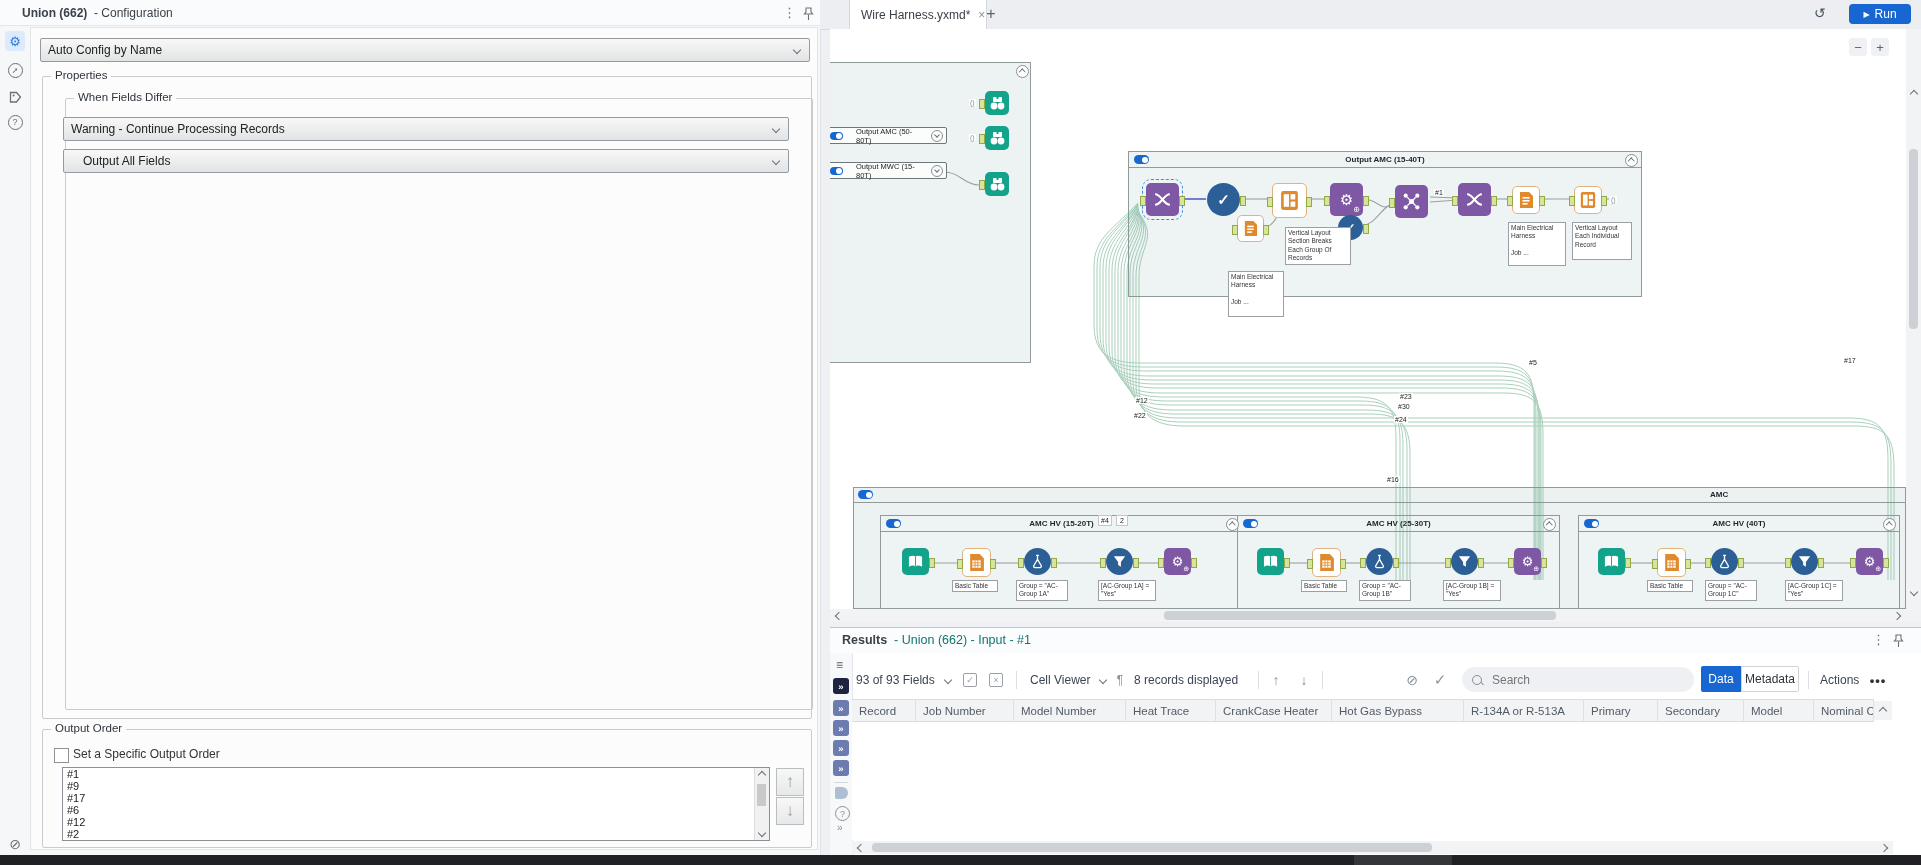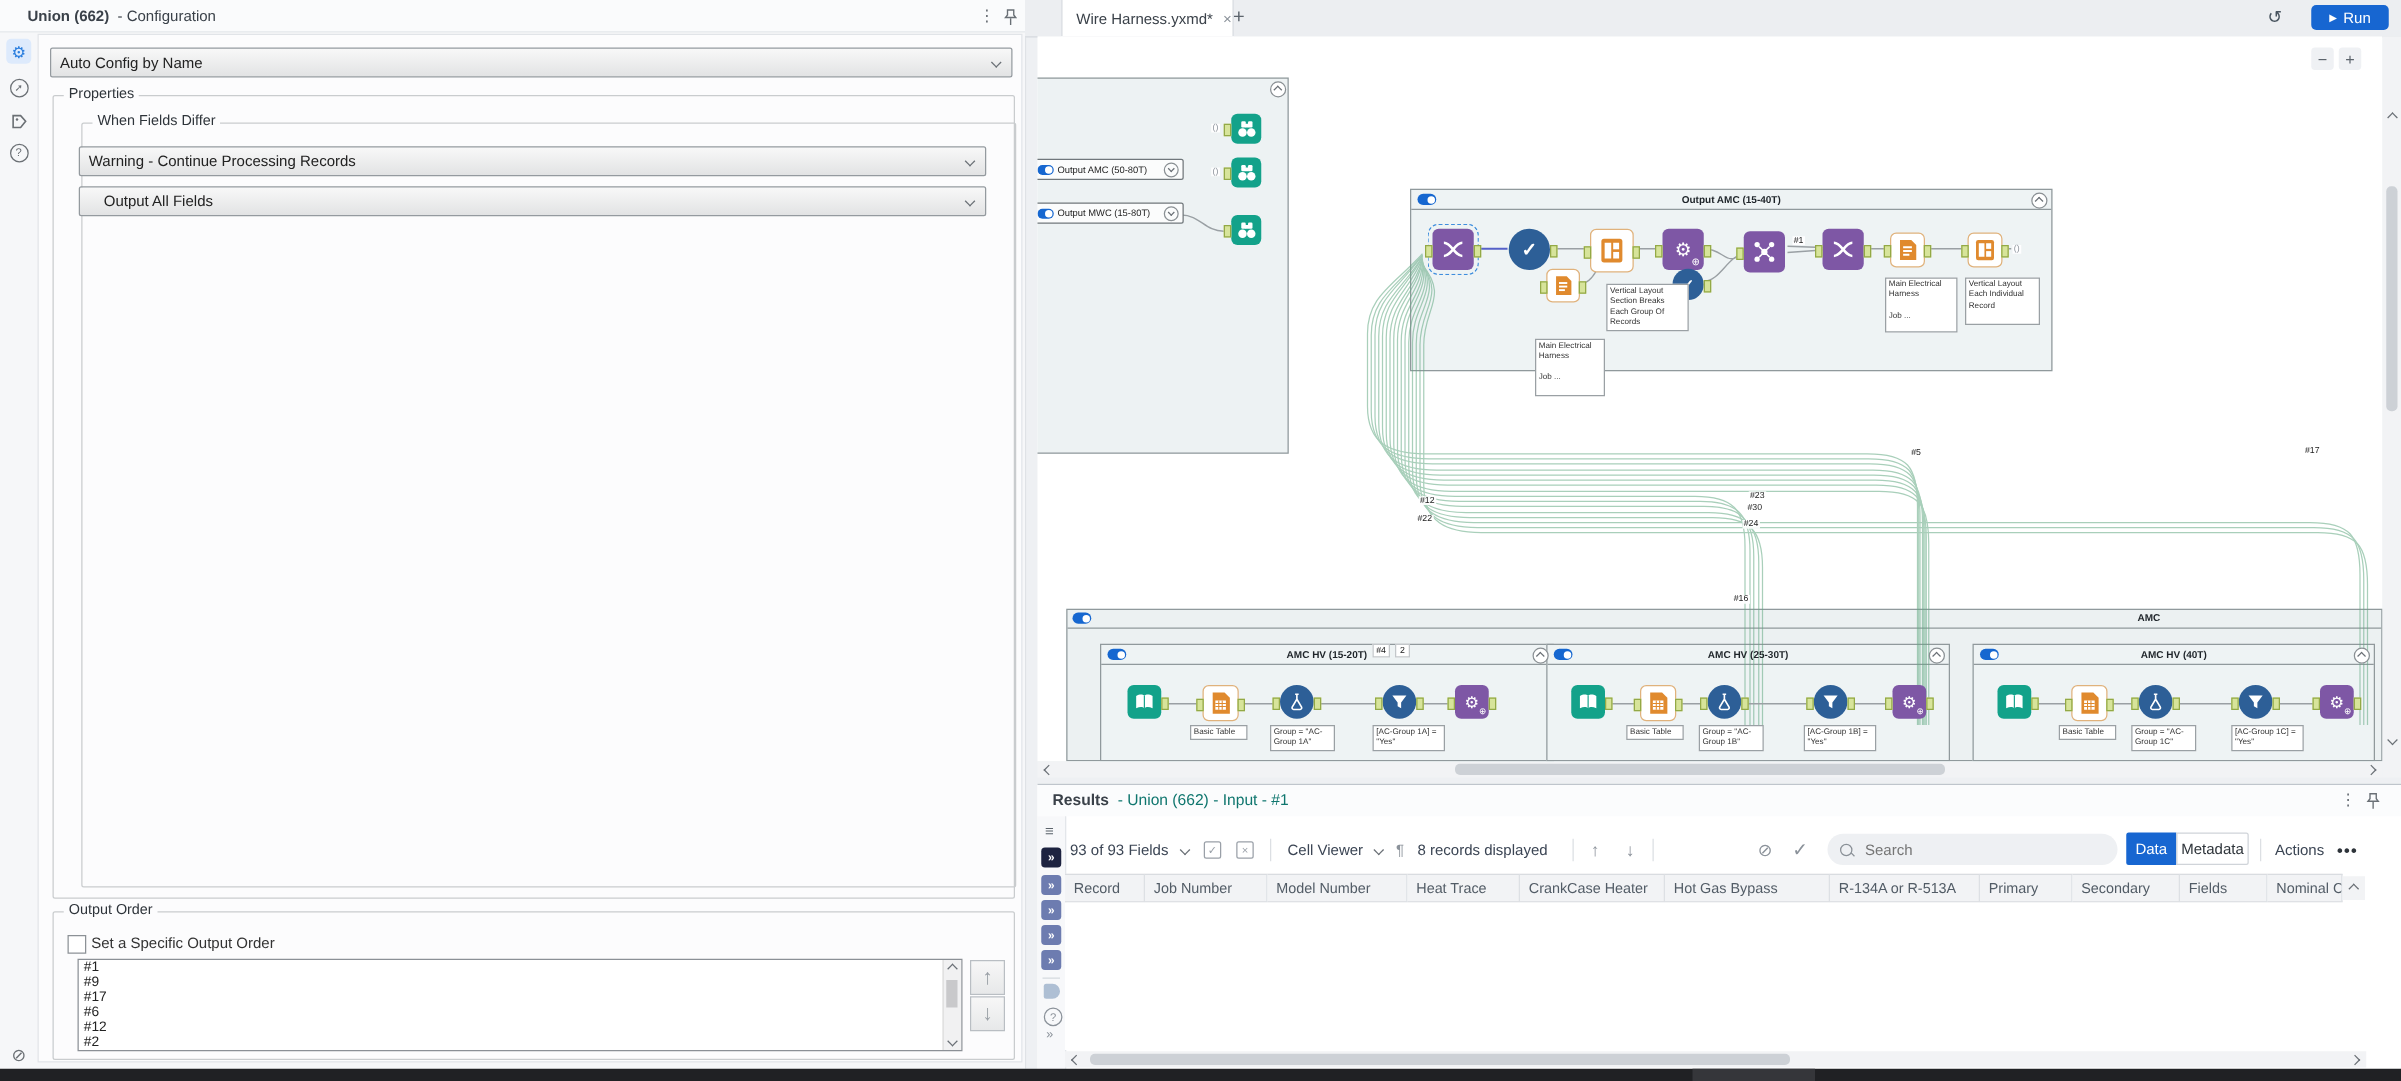--- a/index.html
+++ b/index.html
@@ -36,21 +36,21 @@
   
   #canvas{left:830px;top:29px;width:1076px;height:580px;background:#fff;overflow:hidden;}
   .cont{position:absolute;background:#edf2f3;border:1px solid #90999c;z-index:1;box-sizing:border-box;}
   .cont-title{position:absolute;font-size:8px;font-weight:bold;color:#1e2429;white-space:nowrap;z-index:2;}
   .tog{position:absolute;width:15px;height:9px;background:#1667d0;border-radius:5px;z-index:2;}
   .tog::after{content:"";position:absolute;right:1.5px;top:1.5px;width:6px;height:6px;background:#fff;border-radius:50%;}
   .colbtn{position:absolute;width:11px;height:11px;background:#fff;border:1px solid #8a9094;border-radius:50%;z-index:2;
           display:flex;align-items:center;justify-content:center;}
   .colbtn .chv{width:3.5px;height:3.5px;margin-top:2px;}
   .pill{position:absolute;height:17px;background:#fbfcfc;border:1px solid #70777b;border-radius:2px;display:flex;
-        align-items:center;font-size:7.5px;color:#222;z-index:3;box-sizing:border-box;padding:0 3px;gap:3px;justify-content:flex-end;}
+        align-items:center;font-size:7.5px;color:#222;z-index:3;box-sizing:border-box;padding:0 3px;gap:13px;justify-content:flex-end;}
   .pill .ptog{width:13px;height:8px;background:#1667d0;border-radius:4px;position:relative;flex:none;}
   .pill .ptog::after{content:"";position:absolute;right:1px;top:1px;width:6px;height:6px;background:#fff;border-radius:50%;}
   .pill .pcol{margin-left:auto;width:10px;height:10px;border:1px solid #8a9094;border-radius:50%;flex:none;display:flex;align-items:center;justify-content:center;}
   .tool{position:absolute;z-index:3;display:flex;align-items:center;justify-content:center;border-radius:5px;}
   .tool.sel{outline:1.5px dashed #3e8ddd;outline-offset:3px;}
   .tool.al::before{content:"";position:absolute;left:-6px;top:50%;margin-top:-4px;width:4px;height:8px;background:#d7e49a;border:1px solid #93a946;}
   .tool.ar::after{content:"";position:absolute;right:-6px;top:50%;margin-top:-4px;width:4px;height:8px;background:#d7e49a;border:1px solid #93a946;}
   .t-purple{background:#7e57a5;} .t-circle{background:#2d5f97;border-radius:50%;}
   .t-teal{background:#13a28a;} .t-white{background:#fff;border:1px solid #e0b27c;}
   .ann{position:absolute;background:#fff;border:1px solid #9aa0a4;font-size:6.5px;line-height:1.3;color:#333;
@@ -564,21 +564,21 @@
 
 <div class="col-cell" style="left:852px;width:64px;">Record</div>
 <div class="col-cell" style="left:916px;width:98px;">Job Number</div>
 <div class="col-cell" style="left:1014px;width:112px;">Model Number</div>
 <div class="col-cell" style="left:1126px;width:90px;">Heat Trace</div>
 <div class="col-cell" style="left:1216px;width:116px;">CrankCase Heater</div>
 <div class="col-cell" style="left:1332px;width:132px;">Hot Gas Bypass</div>
 <div class="col-cell" style="left:1464px;width:120px;">R-134A or R-513A</div>
 <div class="col-cell" style="left:1584px;width:74px;">Primary</div>
 <div class="col-cell" style="left:1658px;width:86px;">Secondary</div>
-<div class="col-cell" style="left:1744px;width:70px;">Fields</div>
+<div class="col-cell" style="left:1744px;width:70px;">Model</div>
 <div class="col-cell" style="left:1814px;width:60px;">Nominal C</div>
 <span class="sb-btn abs" style="left:1874px;top:701px;width:18px;height:19px;background:#f2f3f5;">
     <i class="chv u"></i>
   </span>
 
 <div class="abs" style="left:852px;top:722px;width:1040px;height:118px;background:#fff;"></div>
 
 <div class="sb abs" style="left:852px;top:841px;width:1041px;height:13px;">
   <span class="sb-btn" style="left:2px;top:0;width:14px;height:13px;">
       <i class="chv l"></i>

